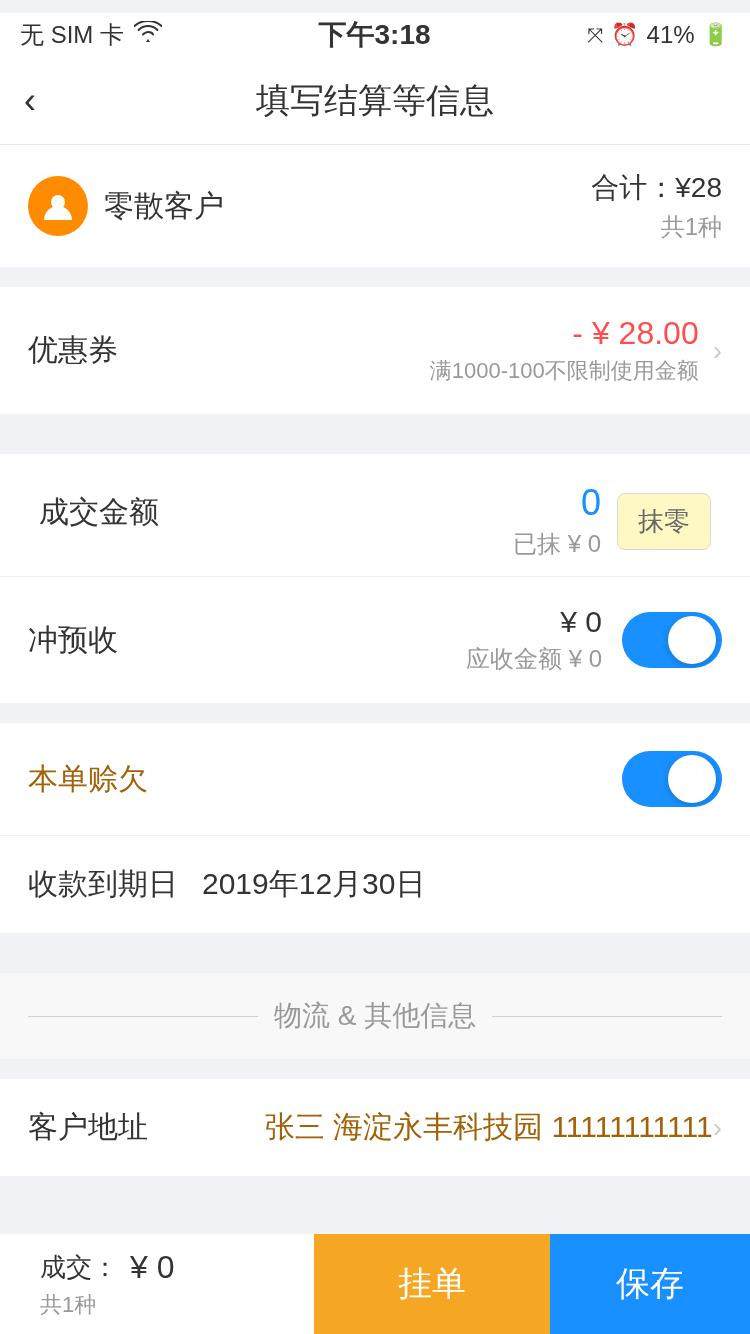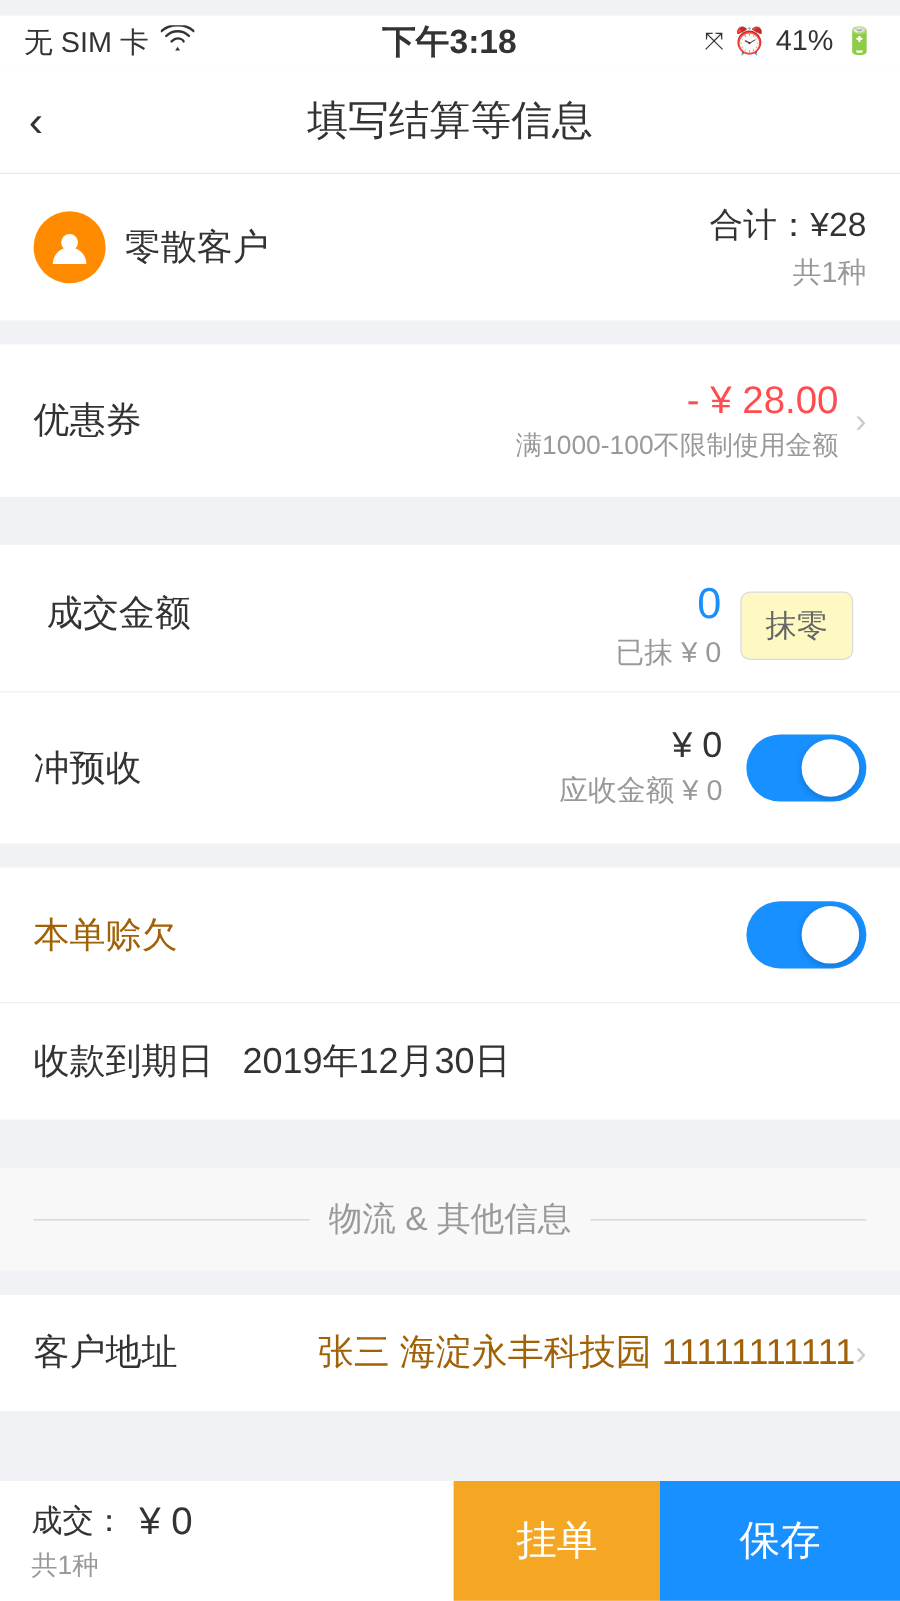--- a/index.html
+++ b/index.html
@@ -249,31 +249,31 @@
       bottom: 0;
       left: 0;
       width: 750px;
       height: 100px;
       background: #fff;
       display: flex;
       align-items: center;
     }
     .bottom-info {
       flex: 1;
-      padding: 0 26px;
+      padding: 0 40px;
     }
     .bottom-deal { font-size: 26px; color: #333; display: flex; align-items: center; gap: 12px; }
     .bottom-deal-amount { font-size: 32px; color: #333; font-weight: 500; }
     .bottom-count { font-size: 22px; color: #999; margin-top: 4px; }
     .bottom-actions {
       display: flex;
       height: 100%;
     }
     .btn-hang {
-      width: 172px;
+      width: 236px;
       height: 100%;
       background: #f5a623;
       display: flex;
       align-items: center;
       justify-content: center;
       font-size: 34px;
       color: #fff;
       cursor: pointer;
     }
     .btn-save {

